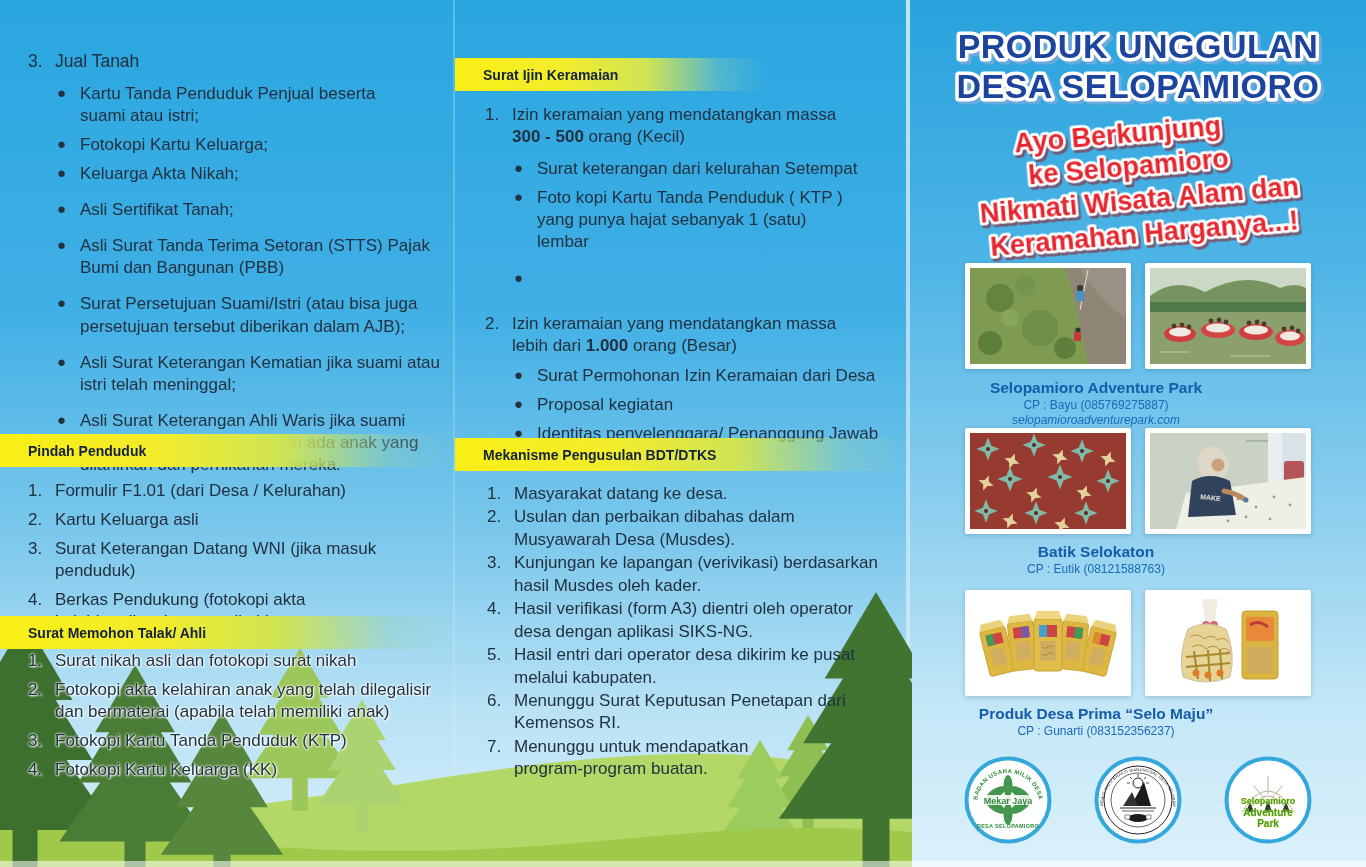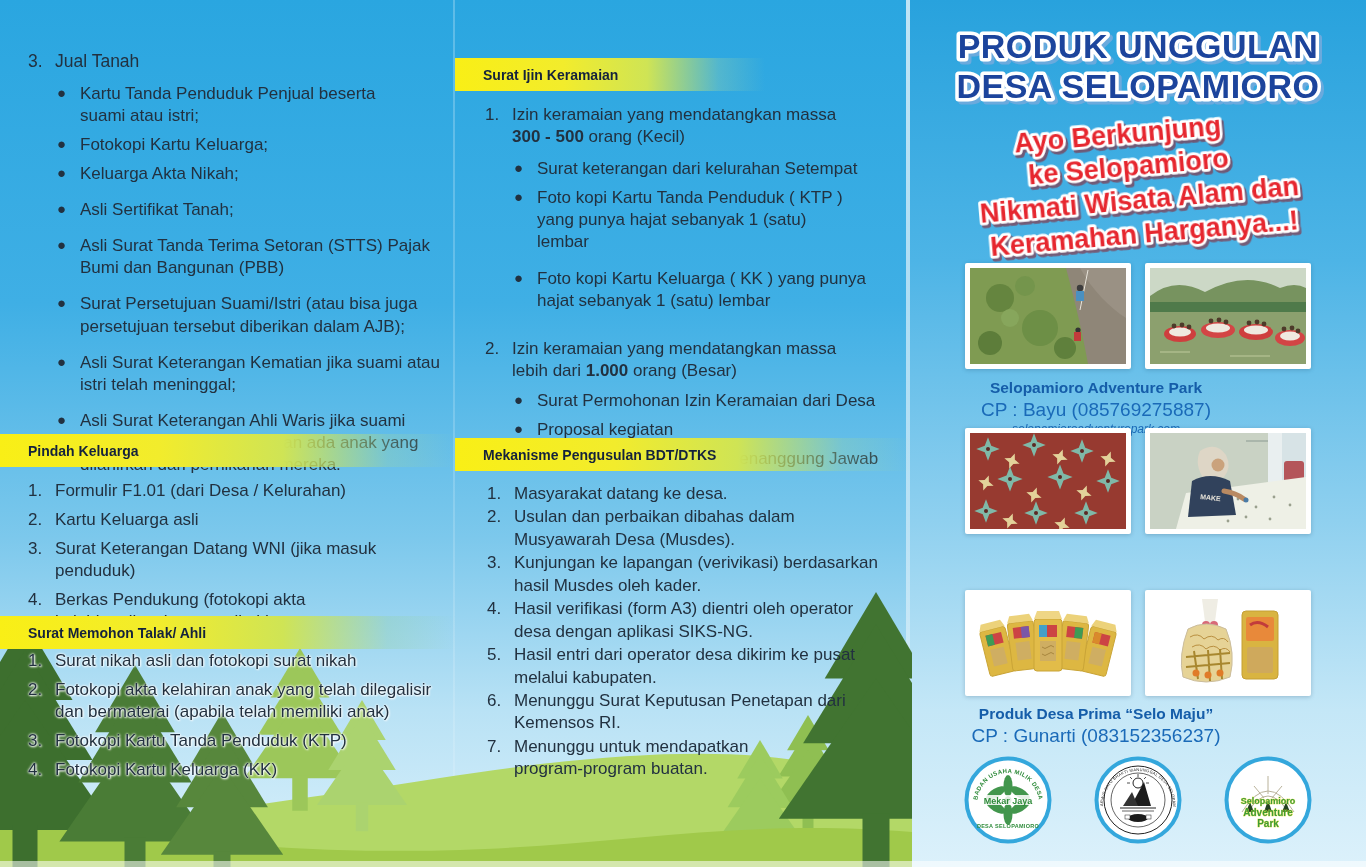--- a/index.html
+++ b/index.html
@@ -40,21 +40,21 @@
         filter:drop-shadow(3px 3px 0 rgba(110,170,220,.95));}
   .tagline{position:absolute;left:0;top:106px;width:456px;height:156px;z-index:3;}
   .tagline text{font-family:"Liberation Sans",sans-serif;font-weight:bold;font-size:27px;
         fill:#e6272f;stroke:#fff;stroke-width:5.5px;stroke-linejoin:round;paint-order:stroke;
         filter:drop-shadow(2px 3px 0 rgba(150,20,30,.55));}
   .prow{position:absolute;left:0;width:456px;display:flex;justify-content:center;gap:14px;z-index:3;}
   .photo{background:#fff;padding:5px;border-radius:2px;box-shadow:0 1px 4px rgba(20,60,90,.25);}
   .photo svg{display:block;}
   .cap{position:absolute;left:0;width:372px;text-align:center;line-height:1.28;z-index:3;color:#1a6ab8;}
   .cap .nm{font-weight:bold;font-size:15.5px;color:#155da9;}
-  .cap .cp{font-size:19px;}
+  .cap .cp{font-size:12px;}
   .cap .web{font-size:12px;font-style:italic;}
   .lrow{position:absolute;left:0;top:756px;width:456px;display:flex;justify-content:center;gap:42px;z-index:3;}
   b{font-weight:bold;}
 </style>
 </head>
 <body>
 
 <div class="page">
 
   <div class="panel right"></div>
@@ -118,21 +118,21 @@
             <span class="t">Asli Surat Keterangan Kematian jika suami atau istri telah meninggal;</span>
           </div>
         <div class="li g">
             <span class="dot">●</span>
             <span class="t">Asli Surat Keterangan Ahli Waris jika suami atau istri telah meninggal dan ada anak yang dilahirkan dari pernikahan mereka.</span>
           </div>
       </div>
     </div>
 
     <div class="band" style="left:0;top:434px;width:456px;">
-      <span>Pindah Keluarga</span>
+      <span>Pindah Penduduk</span>
     </div>
     <div class="blk" style="left:28px;top:480px;width:422px;">
       <div class="li">
           <span class="n">1.</span>
           <span class="t">Formulir F1.01 (dari Desa / Kelurahan)</span>
         </div>
       <div class="li">
           <span class="n">2.</span>
           <span class="t">Kartu Keluarga asli</span>
         </div>
@@ -183,21 +183,20 @@
         <div class="li">
             <span class="dot">●</span>
             <span class="t">Surat keterangan dari kelurahan Setempat</span>
           </div>
         <div class="li">
             <span class="dot">●</span>
             <span class="t" style="max-width:322px;">Foto kopi Kartu Tanda Penduduk ( KTP ) yang punya hajat sebanyak 1 (satu) lembar</span>
           </div>
         <div class="li g">
             <span class="dot">●</span>
-            <span class="t" style="max-width:330px;">Foto kopi Kartu Keluarga ( KK ) yang punya hajat sebanyak 1 (satu) lembar</span>
           </div>
       </div>
       <div class="li" style="margin-top:26px;">
         <span class="n">2.</span>
         <span class="t" style="max-width:340px;"><span>Izin keramaian yang mendatangkan massa lebih dari </span><b>1.000</b><span> orang (Besar)</span></span>
       </div>
       <div class="sub" style="margin-top:8px;">
         <div class="li">
             <span class="dot">●</span>
             <span class="t">Surat Permohonan Izin Keramaian dari Desa</span>
@@ -382,20 +381,24 @@
               <circle cx="78" cy="88" r="1.4"></circle>
             </g>
           <path d="M50,18 Q66,8 76,22 Q82,34 74,44 L54,46 Q44,32 50,18 Z" fill="#ded6c6"></path>
           <circle cx="68" cy="32" r="6.5" fill="#caa27c"></circle>
           <path d="M42,48 Q60,38 80,48 L86,82 L38,84 Z" fill="#31425c"></path>
           <text x="50" y="66" font-size="7" fill="#e8e4da" transform="rotate(6 50 66)" font-weight="bold">MAKE</text>
           <path d="M74,58 Q86,60 94,66" stroke="#b98a62" stroke-width="5" fill="none" stroke-linecap="round"></path>
           <circle cx="96" cy="67" r="2.5" fill="#4a7ba6"></circle>
         </svg>
       </div>
+    </div>
+    <div class="cap" style="top:542px;">
+      <div class="nm">Batik Selokaton</div>
+      <div class="cp">CP : Eutik (08121588763)</div>
     </div>
 
     <div class="prow" style="top:590px;">
       <div class="photo">
         <svg width="156" height="96" viewBox="0 0 156 96">
           <rect width="156" height="96" fill="#ffffff"></rect>
           <g>
             <g transform="translate(22,34) rotate(-14)">
                 <rect x="-13" y="0" width="26" height="46" rx="3" fill="#ddb742" stroke="#c9a437"></rect>
                 <polygon points="-13,0 13,0 10,-7 -10,-7" fill="#ecd27a"></polygon>

